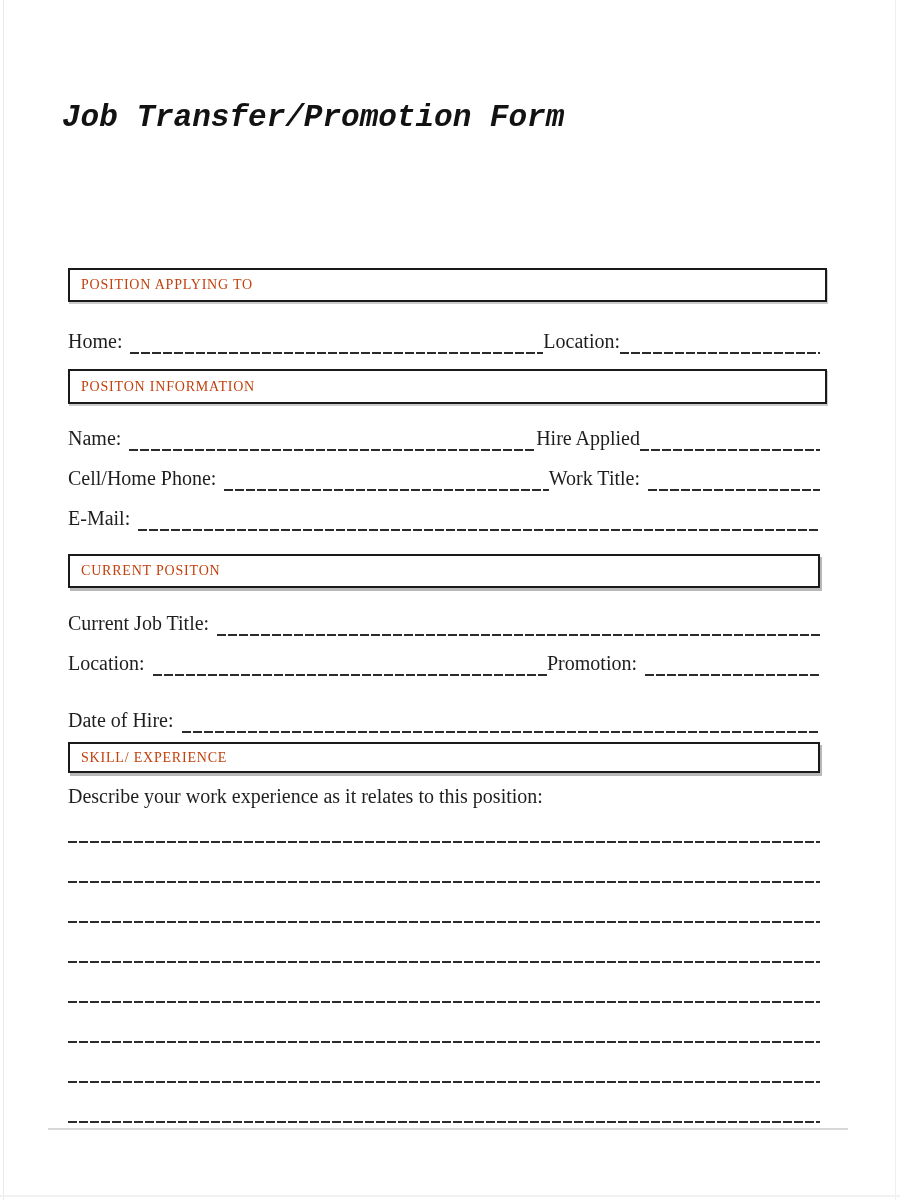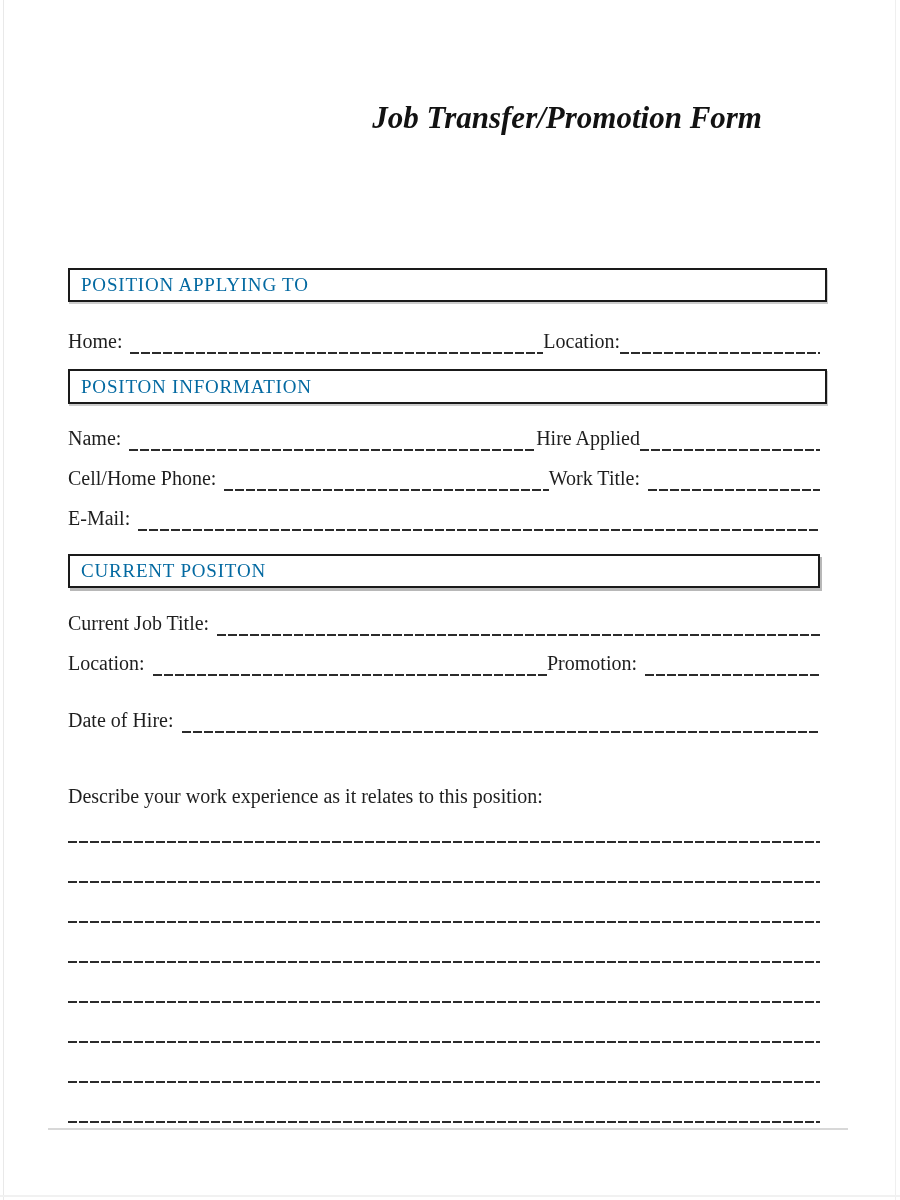--- a/index.html
+++ b/index.html
@@ -20,44 +20,44 @@
   .edge-left   { position: absolute; left: 3px;  top: 0; width: 1px; height: 1200px; background: #e9e9e9; }
   .edge-right  { position: absolute; left: 895px; top: 0; width: 1px; height: 1200px; background: #efefef; }
   .edge-bottom { position: absolute; left: 0; top: 1195px; width: 900px; height: 2px; background: #f1f1f1; }
   .page-divider { position: absolute; left: 48px; top: 1128px; width: 800px; height: 2px; background: #d8d8d8; }
 
   .doc-title {
     position: absolute;
     top: 95px;
     left: 62px;
     width: 700px;
-    text-align: right;
-    font-family: Liberation Serif, serif;
+    text-align: left;
+    font-family: Liberation Mono, monospace;
     font-style: italic;
     font-weight: bold;
     font-size: 31px;
     line-height: 46px;
     color: #121212;
     letter-spacing: 0px;
   }
 
   .section-box {
     position: absolute;
     left: 68px;
     box-sizing: border-box;
     border: 2px solid #1a1a1a;
     background: #ffffff;
     display: flex;
     align-items: center;
   }
   .section-box .sec-label {
     padding-left: 11px;
-    font-size: 19px;
+    font-size: 14px;
     letter-spacing: 0.8px;
-    color: #0369a1;
+    color: #c2410c;
     white-space: nowrap;
   }
   #sec-box-position  { top: 268px; width: 759px; height: 34px; box-shadow: 1px 2px 0 rgba(0,0,0,0.20); }
   #sec-box-employee  { top: 369px; width: 759px; height: 35px; box-shadow: 1px 2px 0 rgba(0,0,0,0.20); }
   #sec-box-current   { top: 554px; width: 752px; height: 34px; box-shadow: 2px 3px 0 rgba(0,0,0,0.28); }
   #sec-box-skill     { top: 742px; width: 752px; height: 31px; box-shadow: 2px 3px 0 rgba(0,0,0,0.28); }
 
   .field-row {
     position: absolute;
     left: 68px;
@@ -158,20 +158,23 @@
     <span class="fline grow gap8"></span>
     <span class="lbl">Promotion:</span>
     <span class="fline gap8" style="flex:0 0 175px;"></span>
   </div>
 
   <div class="field-row" id="row-datehire">
     <span class="lbl">Date of Hire:</span>
     <span class="fline grow gap8"></span>
   </div>
 
+  <div class="section-box" id="sec-box-skill">
+    <span class="sec-label">SKILL/ EXPERIENCE</span>
+  </div>
 
   <div class="describe-line">Describe your work experience as it relates to this position:</div>
 
   <div id="writing-lines">
       <div class="writing-line" style="top: 841px;"></div>
       <div class="writing-line" style="top: 881px;"></div>
       <div class="writing-line" style="top: 921px;"></div>
       <div class="writing-line" style="top: 961px;"></div>
       <div class="writing-line" style="top: 1001px;"></div>
       <div class="writing-line" style="top: 1041px;"></div>

